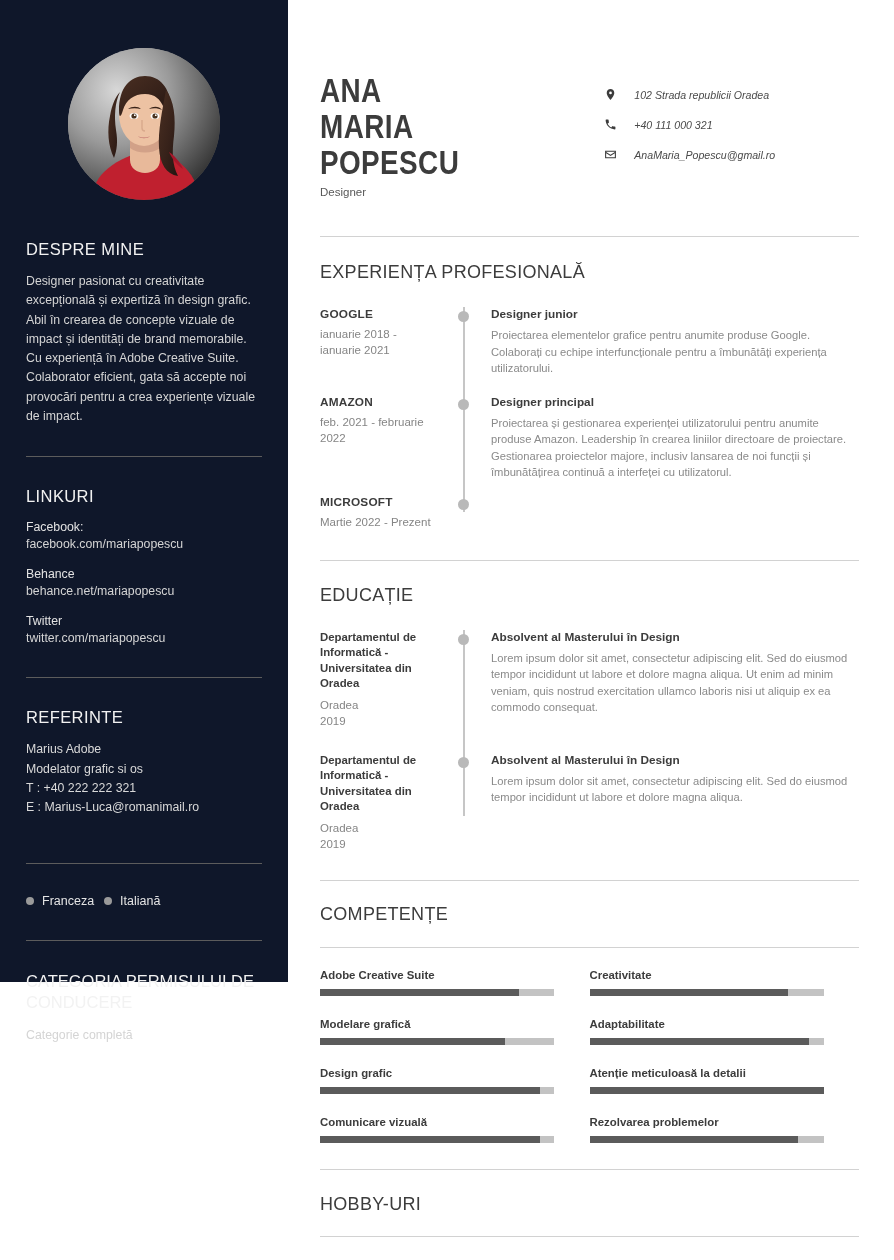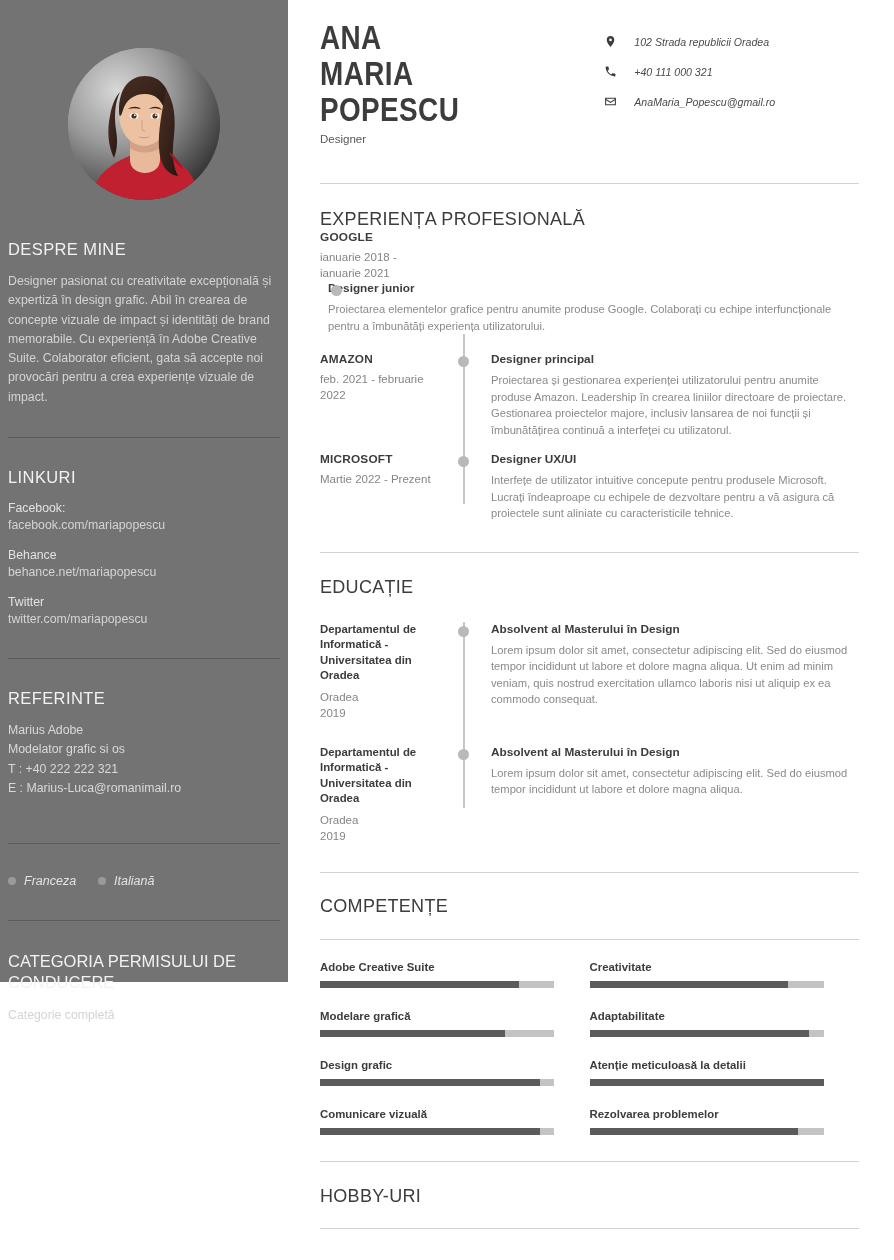--- a/index.html
+++ b/index.html
@@ -7,23 +7,23 @@
     width: 894px; height: 1260px;
     font-family: "Liberation Sans", sans-serif;
     background: #ffffff;
     overflow: hidden;
   }
   .page { position: relative; width: 894px; height: 1260px; display: flex; }
 
   
   .sidebar {
     width: 288px; min-width: 288px; height: 982px;
-    background: #737373;
+    background: #0f172a;
     color: #e9e9e9;
-    padding: 0 8px;
+    padding: 0 26px;
   }
   .photo-wrap { padding-top: 48px; display: flex; justify-content: center; }
   .photo {
     width: 152px; height: 152px; border-radius: 50%;
     overflow: hidden; position: relative;
     background: radial-gradient(circle at 30% 30%, #cfcfcf 0%, #8e8e8e 45%, #2b2b2b 100%);
   }
   .photo svg { display:block; width:100%; height:100%; }
 
   .side-h {
@@ -36,31 +36,31 @@
   .side-block { padding-top: 30px; }
   .side-rule { height: 1px; background: #5c5c5c; margin-top: 30px; }
 
   .link-item { margin-bottom: 13px; }
   .link-item:last-child { margin-bottom: 0; }
   .link-label { font-size: 12.3px; color: #e2e2e2; line-height: 17px; }
   .link-url { font-size: 12.3px; color: #d4d4d4; line-height: 17px; }
 
   .ref-line { font-size: 12.3px; line-height: 19.3px; color: #d9d9d9; }
 
-  .langs { display: flex; gap: 22px; align-items: center; font-style: italic; }
+  .langs { display: flex; gap: 10px; align-items: center; }
   .lang { display: flex; align-items: center; gap: 8px; }
   .dot-s { width: 8px; height: 8px; border-radius: 50%; background: #9a9a9a; display:inline-block; }
   .lang-name { font-size: 12.5px; color: #e4e4e4; }
 
   .perm-h { font-size: 16.5px; line-height: 21px; color: #f2f2f2; margin-bottom: 13px; }
 
   
   .main { flex: 1; height: 1260px; padding: 0 35px 0 32px; position: relative; }
 
-  .header { padding-top: 19px; display: flex; justify-content: space-between; }
+  .header { padding-top: 72px; display: flex; justify-content: space-between; }
   .name-block { }
   .name-l1, .name-l2 {
     font-family: "Liberation Sans Narrow", "Liberation Sans", sans-serif;
     font-weight: 700; font-size: 34px; line-height: 36px;
     letter-spacing: .5px; color: #3c3c3c;
     transform: scaleX(0.82); transform-origin: left center;
   }
   .job-title { font-size: 11.5px; color: #585858; margin-top: 6px; }
 
   .contacts { padding-top: 16px; width: 262px; }
@@ -231,21 +231,21 @@
           <span class="c-text">AnaMaria_Popescu@gmail.ro</span>
         </div>
       </div>
     </div>
 
     <div class="hr-main" style="margin-top:38px;"></div>
 
     <section style="margin-top:25px;">
       <div class="sec-title">EXPERIENȚA PROFESIONALĂ</div>
 
-      <div class="tl-row" style="flex-direction:column;">
+      <div class="tl-row" style="margin-top:24px;">
         <div class="tl-left">
           <div class="org">GOOGLE</div>
           <div class="org-sub">ianuarie 2018 - ianuarie 2021</div>
         </div>
         <div class="tl-mid">
           <div class="tl-line"></div>
           <div class="tl-dot"></div>
         </div>
         <div class="tl-right">
           <div class="role">Designer junior</div>
@@ -269,24 +269,20 @@
       </div>
 
       <div class="tl-row">
         <div class="tl-left" style="padding-top:14px;">
           <div class="org">MICROSOFT</div>
           <div class="org-sub">Martie 2022 - Prezent</div>
         </div>
         <div class="tl-mid">
           <div class="tl-line" style="bottom:18px;"></div>
           <div class="tl-dot" style="top:18px;"></div>
-        </div>
-        <div class="tl-right" style="padding-top:14px;">
-          <div class="role">Designer UX/UI</div>
-          <div class="role-desc">Interfețe de utilizator intuitive concepute pentru produsele Microsoft. Lucrați îndeaproape cu echipele de dezvoltare pentru a vă asigura că proiectele sunt aliniate cu caracteristicile tehnice.</div>
         </div>
       </div>
     </section>
 
     <div class="hr-main" style="margin-top:30px;"></div>
 
     <section style="margin-top:24px;">
       <div class="sec-title">EDUCAȚIE</div>
 
       <div class="tl-row" style="margin-top:24px;">

